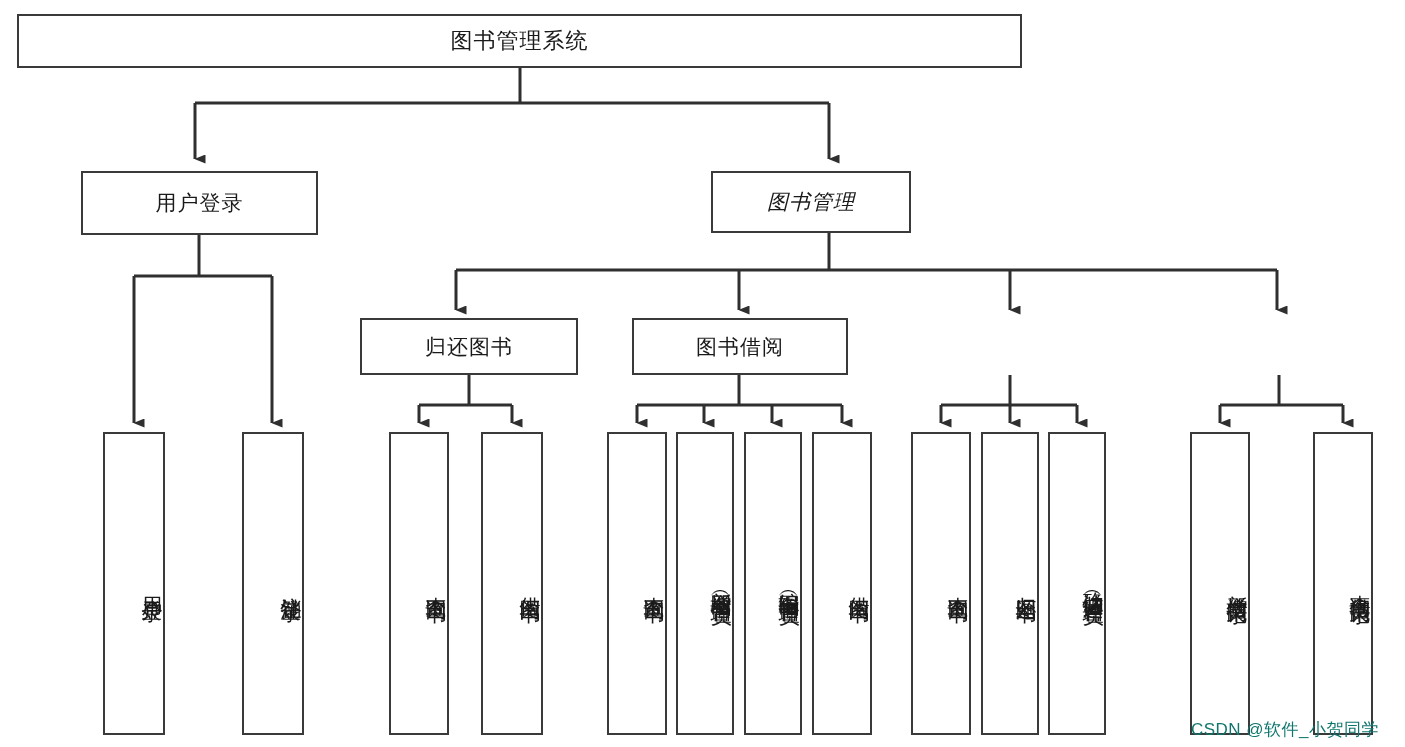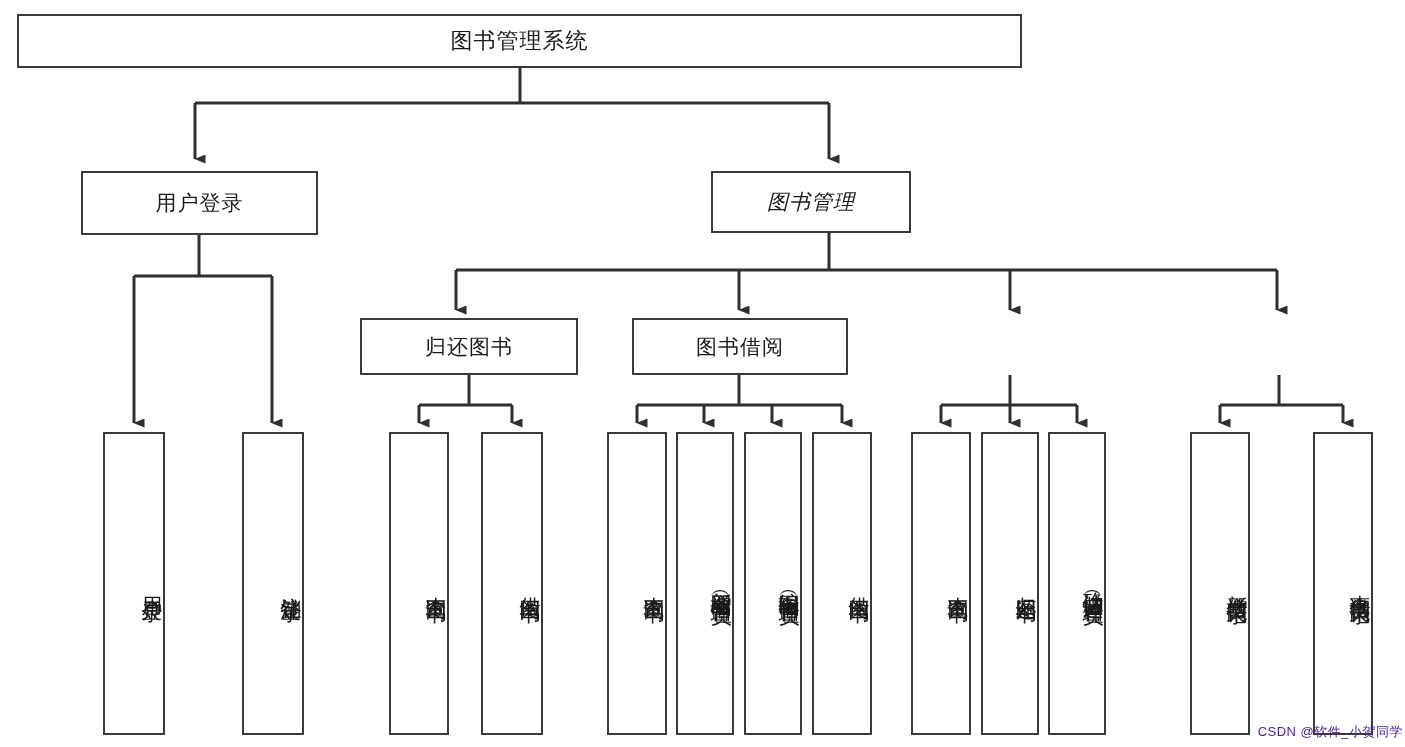--- a/index.html
+++ b/index.html
@@ -54,24 +54,24 @@
     align-items: flex-start;
     justify-content: center;
   }
   .node-v > span {
     writing-mode: vertical-rl;
     text-orientation: upright;
     display: inline-block;
   }
   .watermark {
     position: absolute;
-    right: 2px;
+    right: 26px;
     bottom: 6px;
-    font-size: 13px;
-    color: #4c1d95;
+    font-size: 17px;
+    color: #0f766e;
     white-space: nowrap;
     letter-spacing: 0.5px;
   }
 </style>
 </head>
 <body>
 
 <div id="canvas">
 
   <svg class="connectors" viewBox="0 0 1405 747" xmlns="http://www.w3.org/2000/svg">

